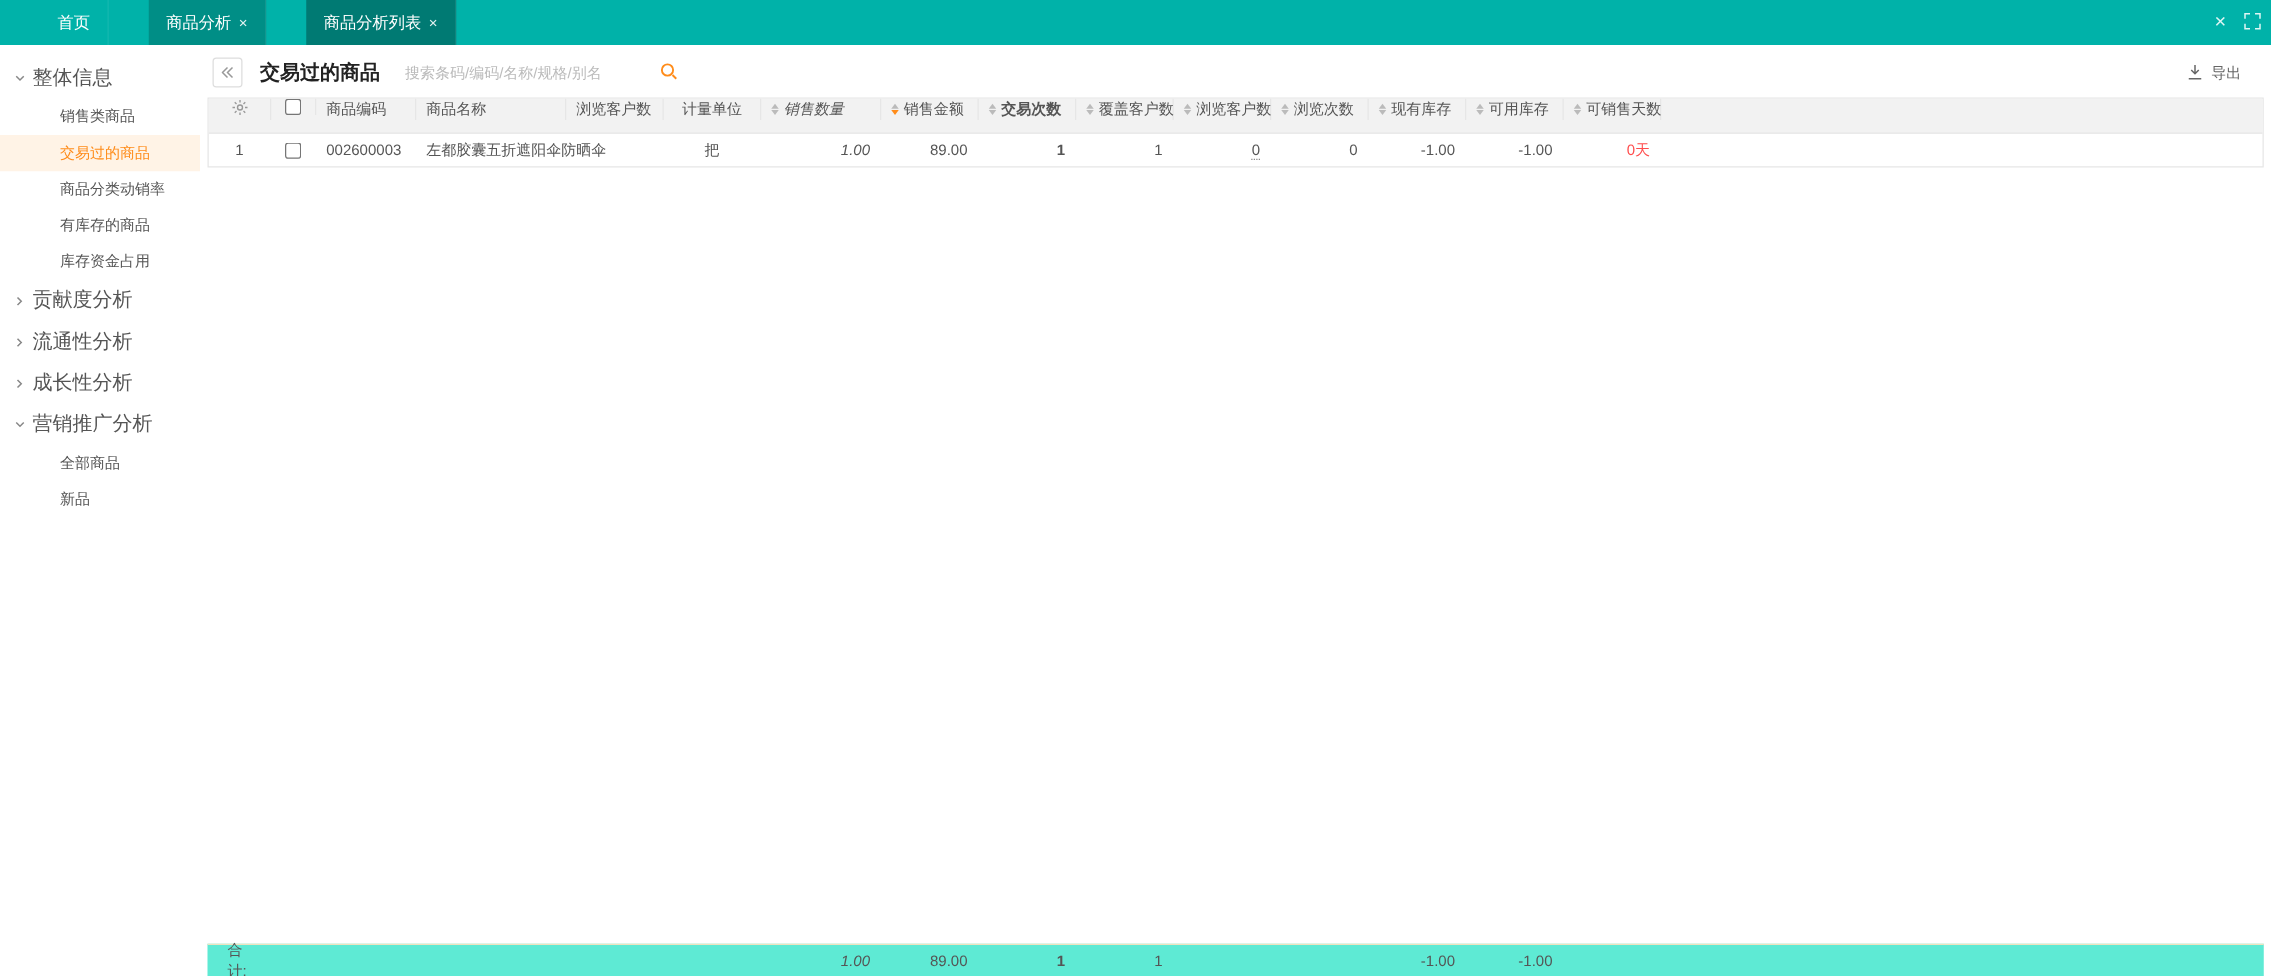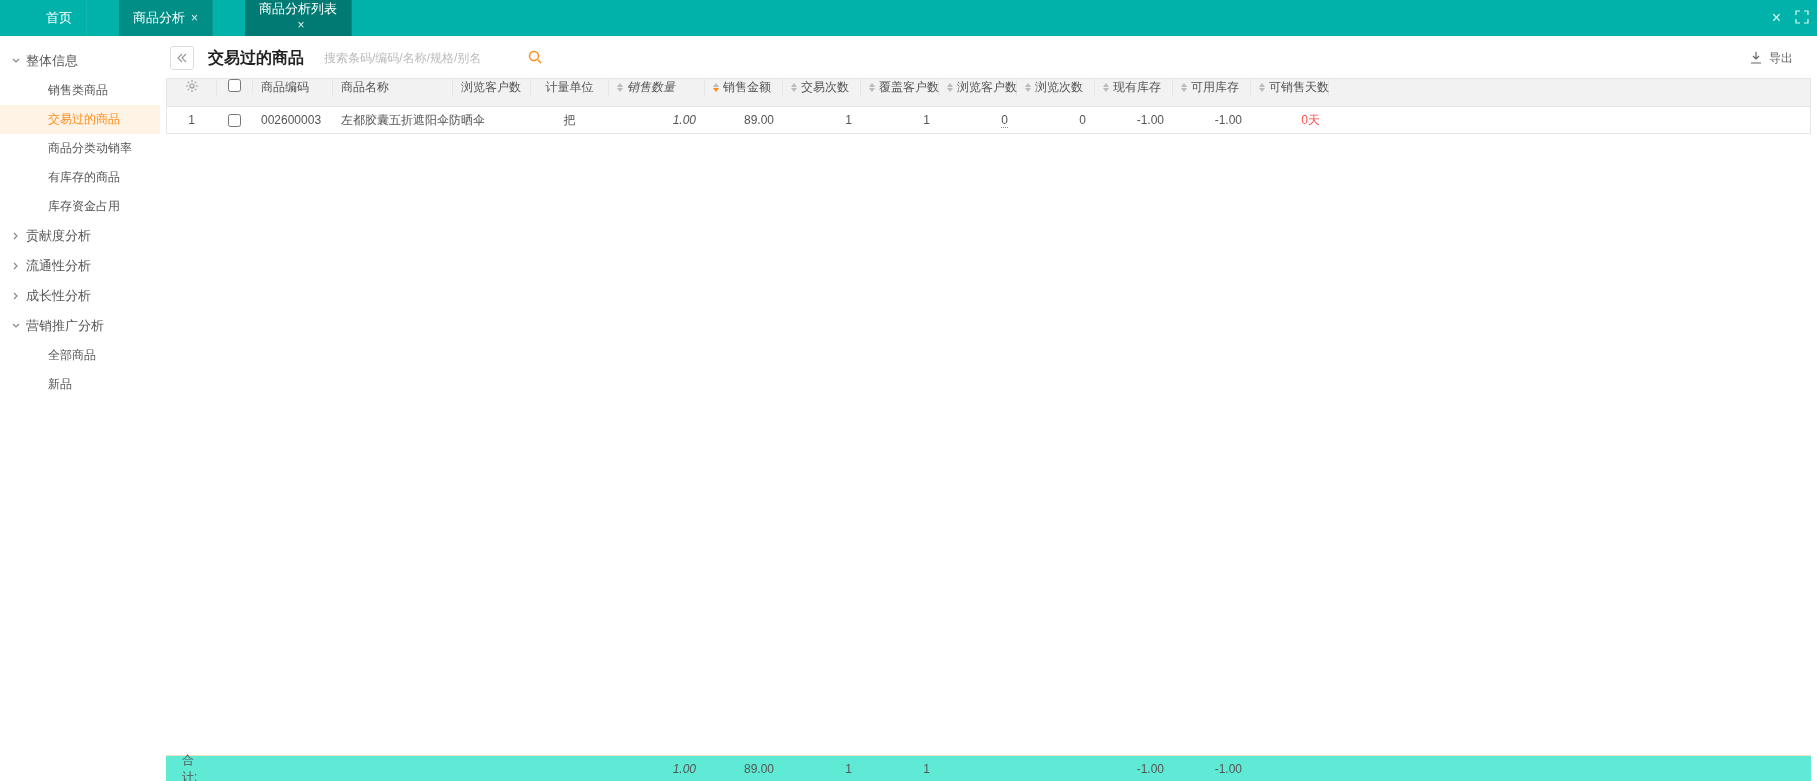--- a/index.html
+++ b/index.html
@@ -3,28 +3,28 @@
 <meta charset="utf-8">
 <style>
 * { margin: 0; padding: 0; box-sizing: border-box; }
 body { font-family: "Microsoft YaHei", Arial, sans-serif; font-size: 12px; color: #333; background: #fff; overflow: hidden; }
 .app { width: 1817px; height: 781px; display: flex; flex-direction: column; }
 
 
 .tabbar { height: 36px; background: #00b2a9; display: flex; align-items: stretch; color: #fff; position: relative; }
 .tab { display: flex; align-items: center; padding: 0 14px; font-size: 13px; cursor: pointer; border-right: 1px solid rgba(255,255,255,0.08); margin-left: 32px; }
 .tab.dark { background: #008e86; }
-.tab.darker { background: #007a73; flex-direction: column; }
+.tab.darker { background: #007a73; }
 .tab .closex { margin-left: 6px; font-size: 12px; opacity: .9; }
 .tabbar-right { position: absolute; right: 0; top: 0; height: 36px; display: flex; align-items: center; gap: 14px; padding-right: 8px; color: #dff6f4; }
 
 
 .body { flex: 1; display: flex; min-height: 0; }
 .sidebar { width: 160px; padding: 10px 0 10px 0; }
-.sidehdr { display: flex; align-items: center; gap: 4px; padding: 6px 12px; color: #555; cursor: pointer; font-size: 13px; font-family: Liberation Mono, monospace; }
+.sidehdr { display: flex; align-items: center; gap: 4px; padding: 6px 12px; color: #555; cursor: pointer; font-size: 16px; }
 .sidehdr .caret { width: 10px; display:inline-block; }
 .sideitem { padding: 6px 12px 6px 48px; color: #555; cursor: pointer; font-size: 12px; }
 .sideitem.active { background: #fff3e6; color: #ff8c1a; }
 
 .main { flex: 1; display: flex; flex-direction: column; min-width: 0; padding-top: 6px; }
 
 .titlebar { display: flex; align-items: center; padding: 4px 10px 8px 10px; gap: 10px; }
 .collapse-btn { width: 24px; height: 24px; border: 1px solid #ddd; border-radius: 3px; display:flex; align-items:center; justify-content:center; color:#888; cursor:pointer; }
 .page-title { font-size: 16px; font-weight: 600; color: #222; margin-left: 4px; }
 .search-wrap { display: flex; align-items: center; margin-left: 8px; }
@@ -67,21 +67,21 @@
 
 
 .c-idx { width:50px; justify-content:center; }
 .c-chk { width:36px; justify-content:center; }
 .c-code { width:80px; }
 .c-name { width:120px; }
 .c-spec { width:78px; }
 .c-unit { width:78px; justify-content:center; }
 .c-qty { width:96px;font-style:italic; }
 .c-amt { width:78px; }
-.c-txn { width:78px; }
+.c-txn { width:78px;font-weight:bold; }
 .c-cov { width:78px; }
 .c-brw { width:78px; }
 .c-view { width:78px; }
 .c-stk { width:78px; }
 .c-avl { width:78px; }
 .c-days { width:78px; }
 </style>
 </head>
 <body>
 <div class="app">

